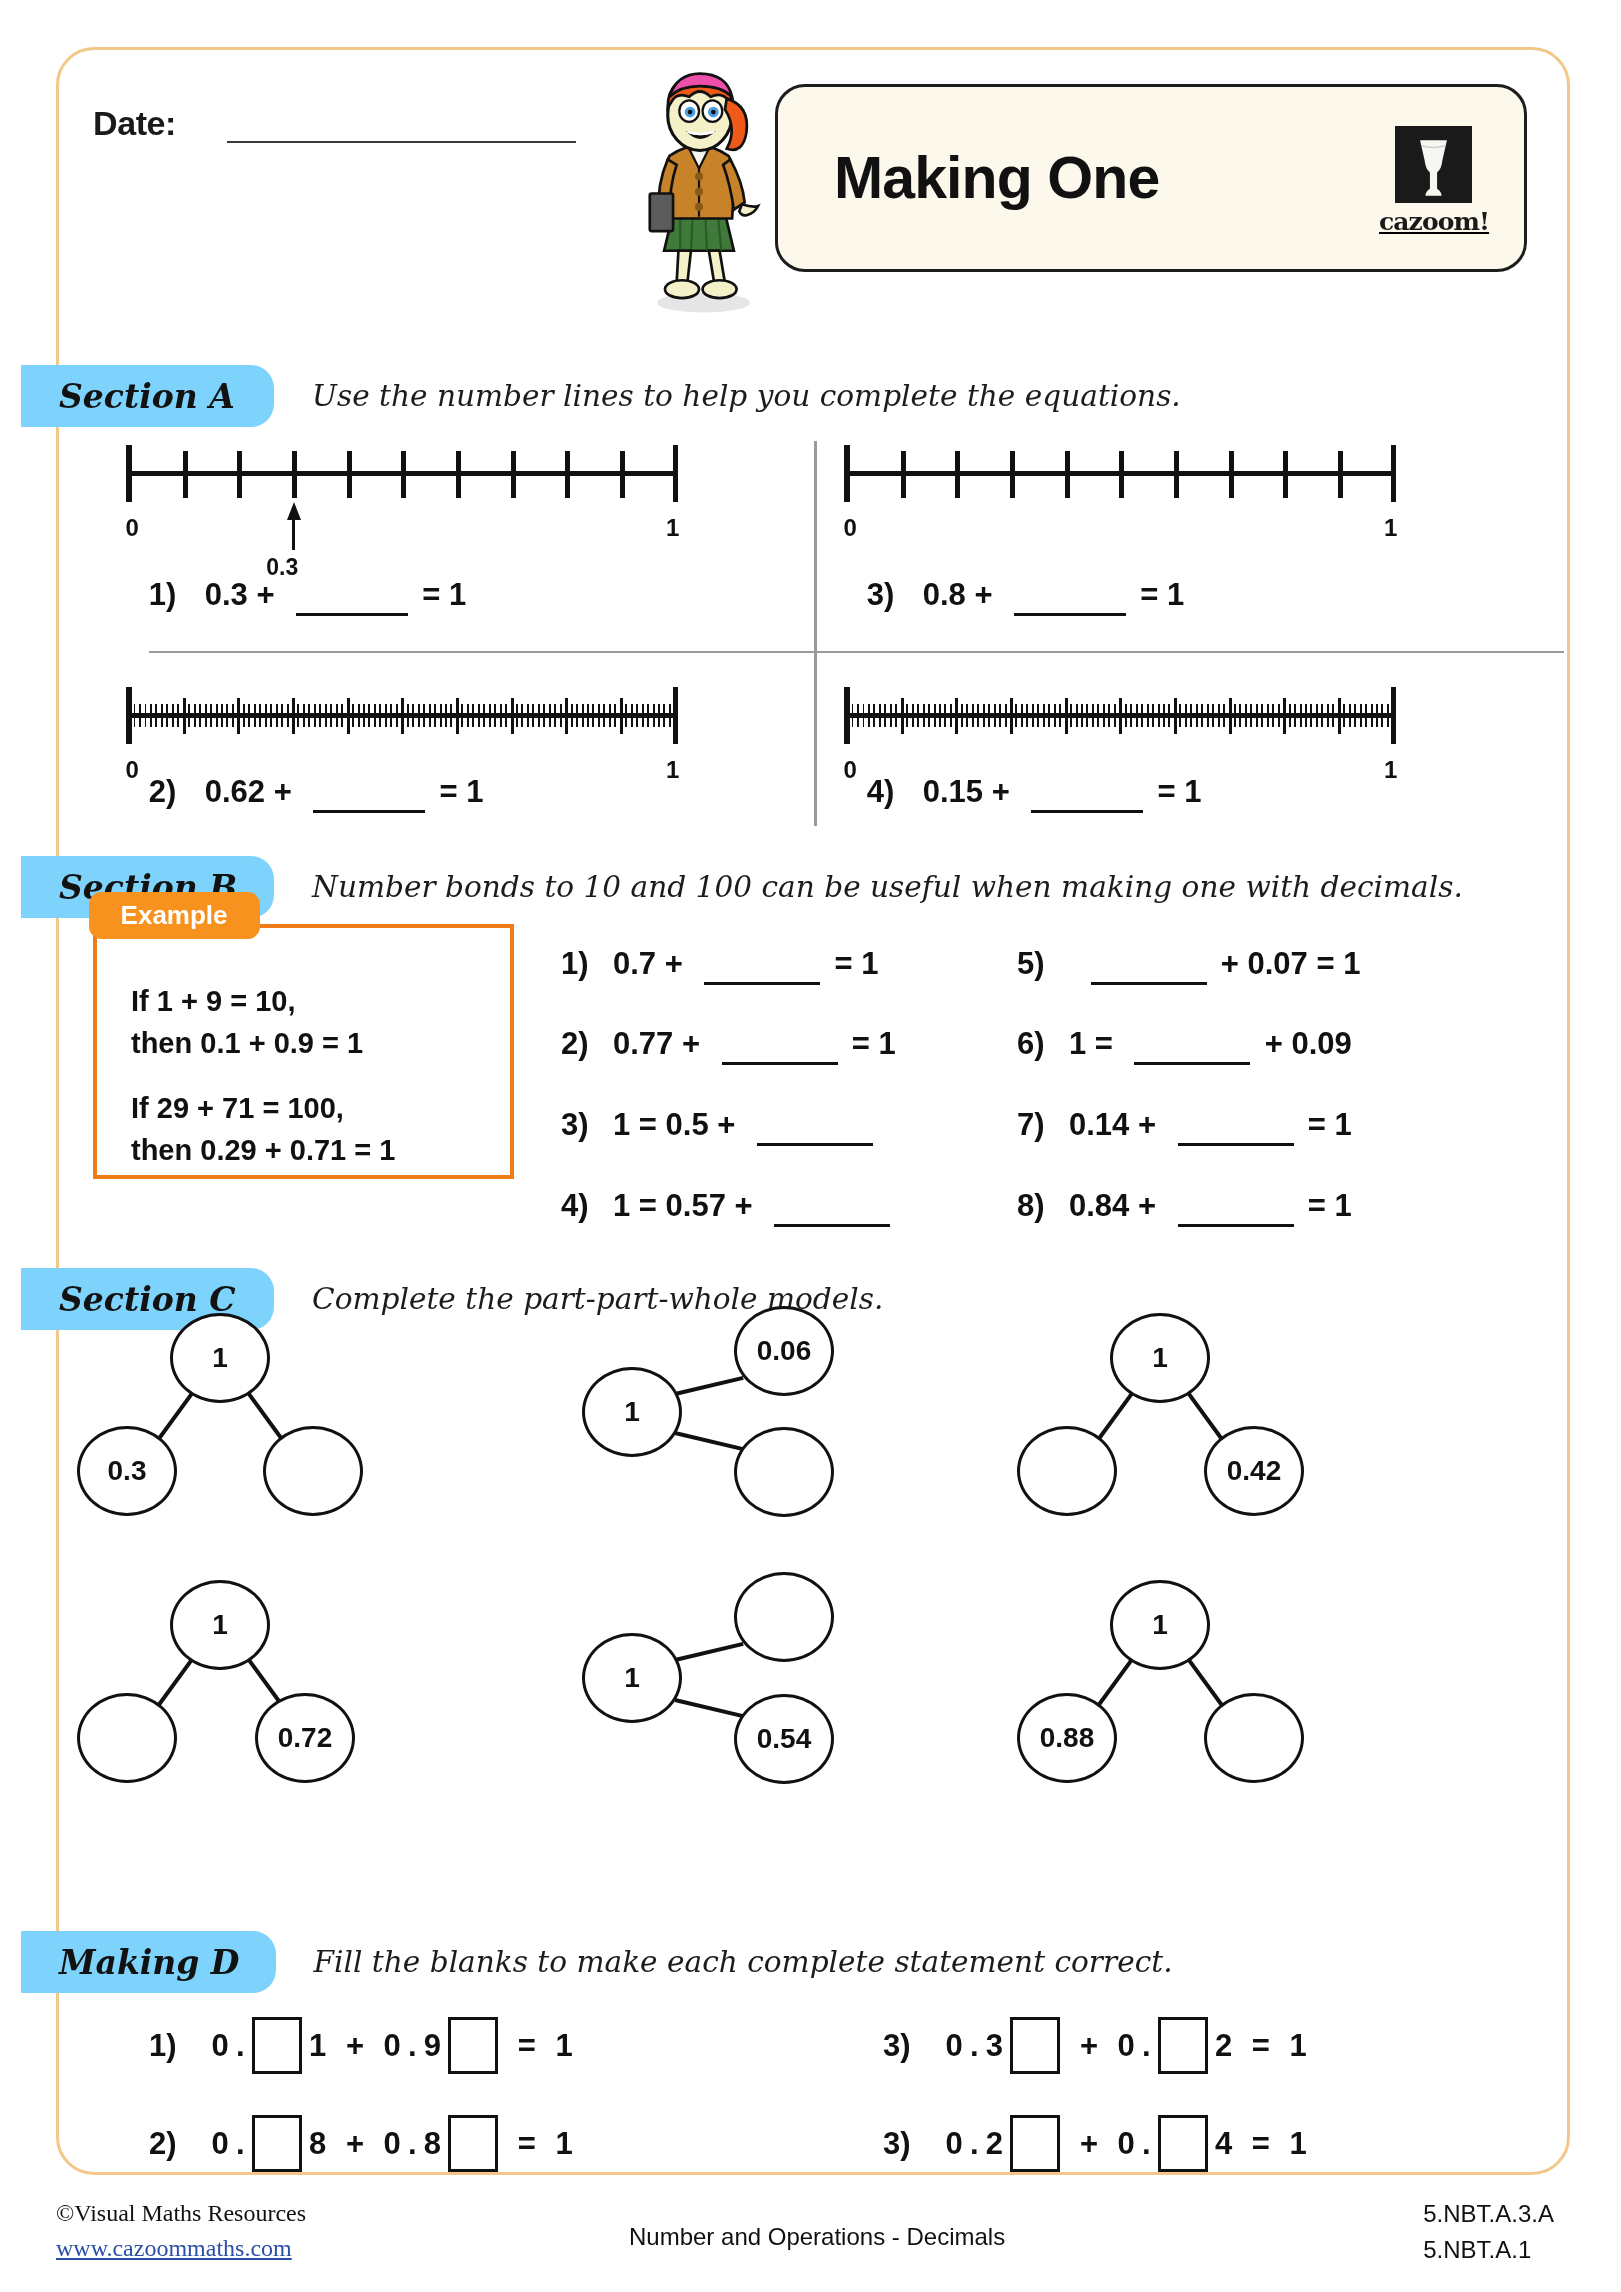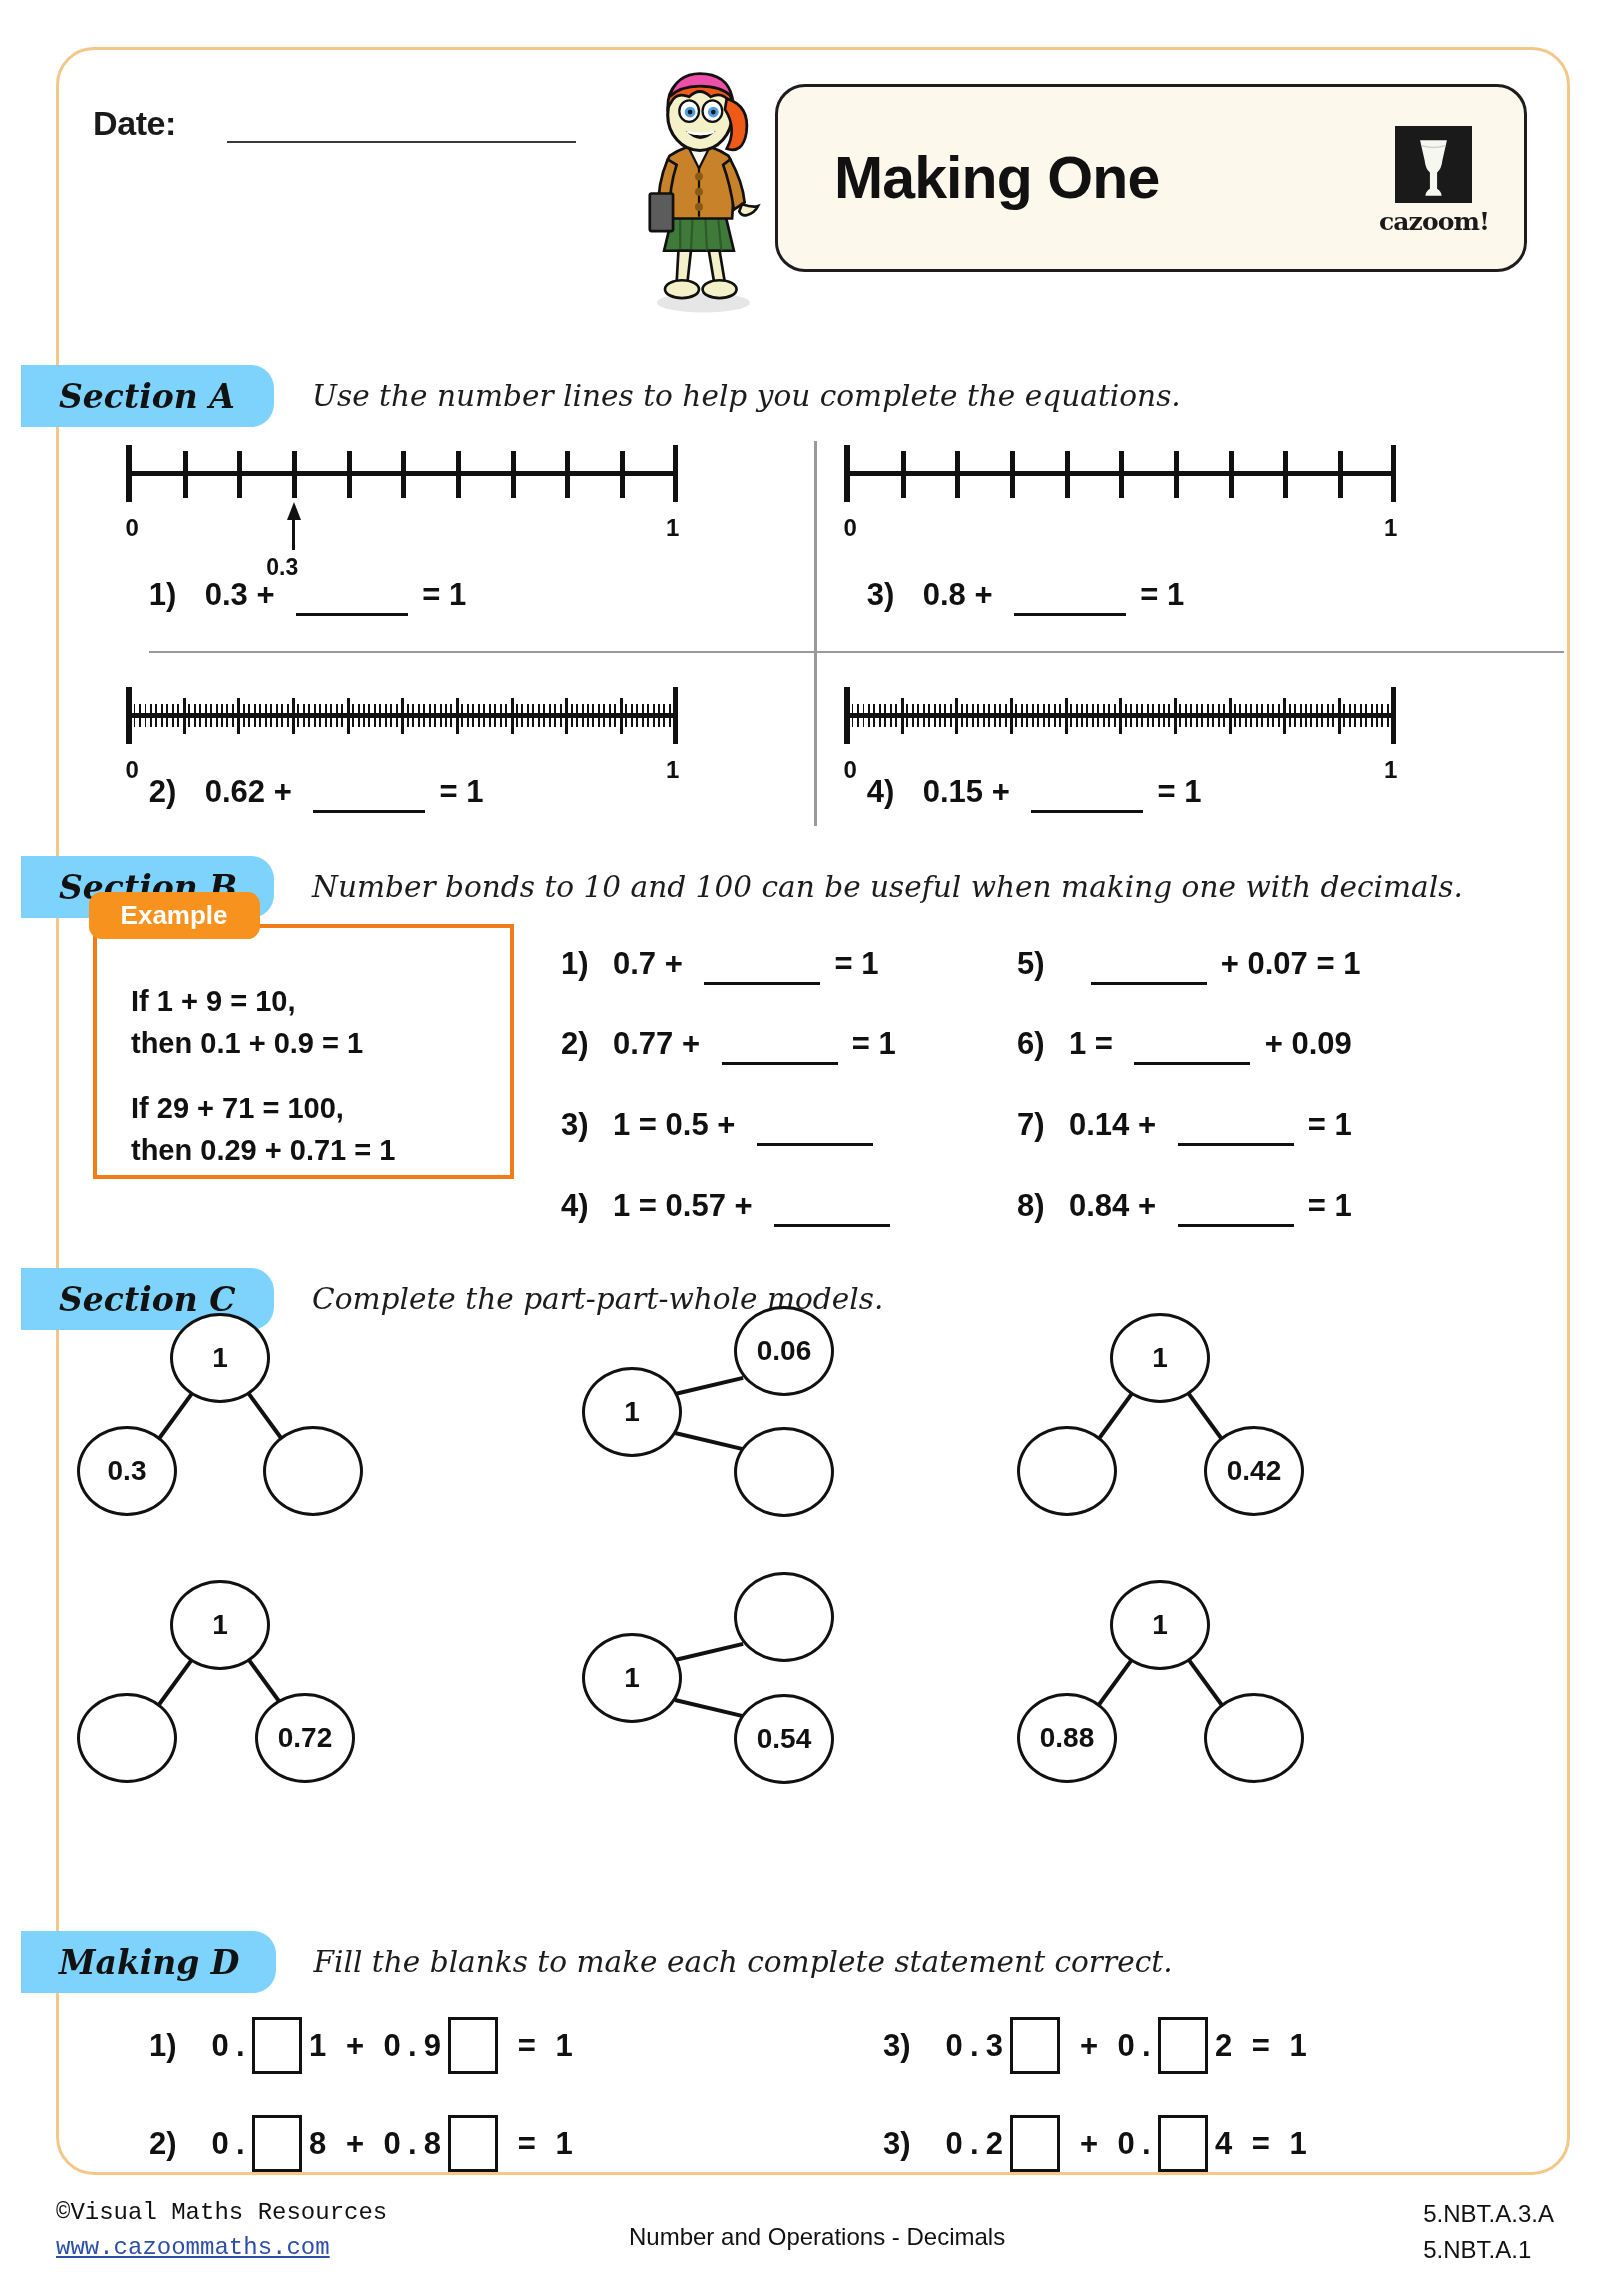--- a/index.html
+++ b/index.html
@@ -23,21 +23,21 @@
   .mascot{position:absolute;left:555px;top:9px;width:170px;height:260px;}
 
   .title-box{
     position:absolute;left:716px;top:34px;width:752px;height:188px;
     border:3.6px solid #1d1d1d;border-radius:30px;background:#fdf8ec;
     box-sizing:border-box;display:flex;align-items:center;
   }
   .title-text{
     font-size:59px;font-weight:bold;color:#111;margin-left:56px;letter-spacing:-0.9px;
   }
-  .logo{position:absolute;right:36px;top:39px;width:109px;text-align:right;}
+  .logo{position:absolute;right:36px;top:39px;width:109px;text-align:right;text-decoration:underline;}
   .logo-mark{width:77px;height:77px;background:#1a1a1a;margin:0 auto;position:relative;}
   .logo-word{font-family:"DejaVu Serif",serif;font-weight:bold;font-size:25px;
     color:#1a1a1a;margin-top:3.6px;letter-spacing:-0.9px;}
 
   
   .sec-head{position:absolute;display:flex;align-items:center;}
   .sec-pill{
     background:#7dd3fc;border-radius:0 23px 23px 0;
     padding:11.6px 36px 11.6px 38px;margin-left:-38px;
     font-family:"DejaVu Serif",serif;font-weight:bold;font-style:italic;
@@ -108,21 +108,21 @@
   .dq{position:absolute;display:flex;align-items:center;
       font-size:31px;font-weight:bold;color:#111;white-space:nowrap;}
   .dq .num{width:59px;flex:0 0 59px;}
   .dq .ch{margin:0 3.6px;}
   .dbox{display:inline-block;width:50px;height:57px;border:3.6px solid #111;
          box-sizing:border-box;margin:0 3.6px;}
 
   
   .footer{position:absolute;left:56px;top:2196px;width:1514px;height:90px;}
   .f-left{position:absolute;left:0;top:0;font-size:24px;color:#111;line-height:1.45;
-    font-family:Liberation Mono, monospace;}
+    font-family:Liberation Serif, serif;}
   .f-link{color:#2b4ea8;text-decoration:underline;display:block;}
   .f-mid{position:absolute;left:573px;top:27px;font-size:24px;color:#111;}
   .f-right{position:absolute;right:16px;top:0;font-size:24px;color:#111;line-height:1.5;text-align:left;}
 </style>
 </head>
 <body>
 
 <div class="page-frame">
 
   <div class="header">

